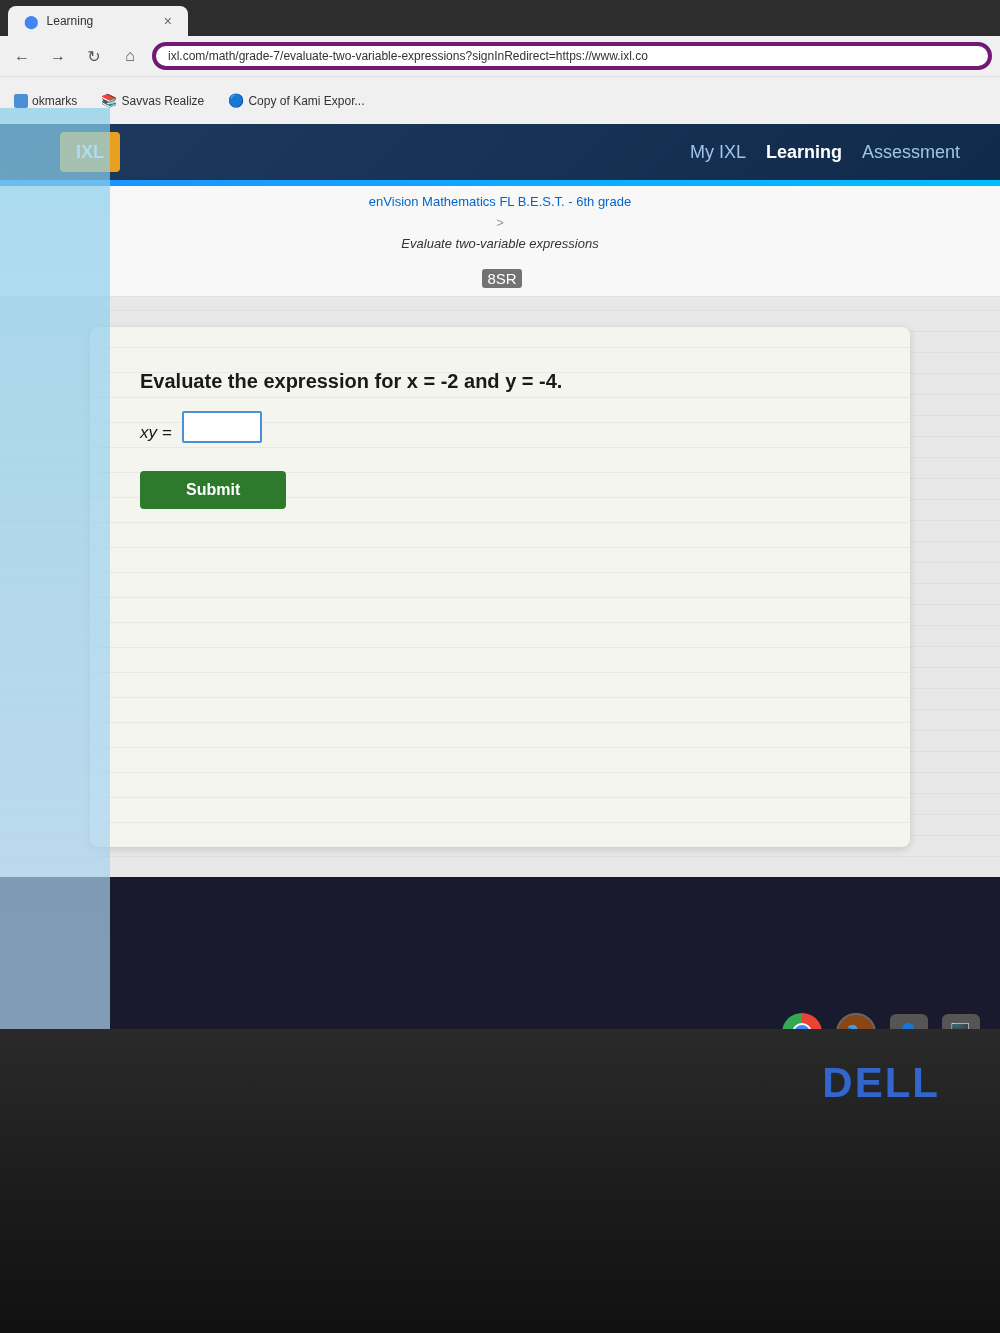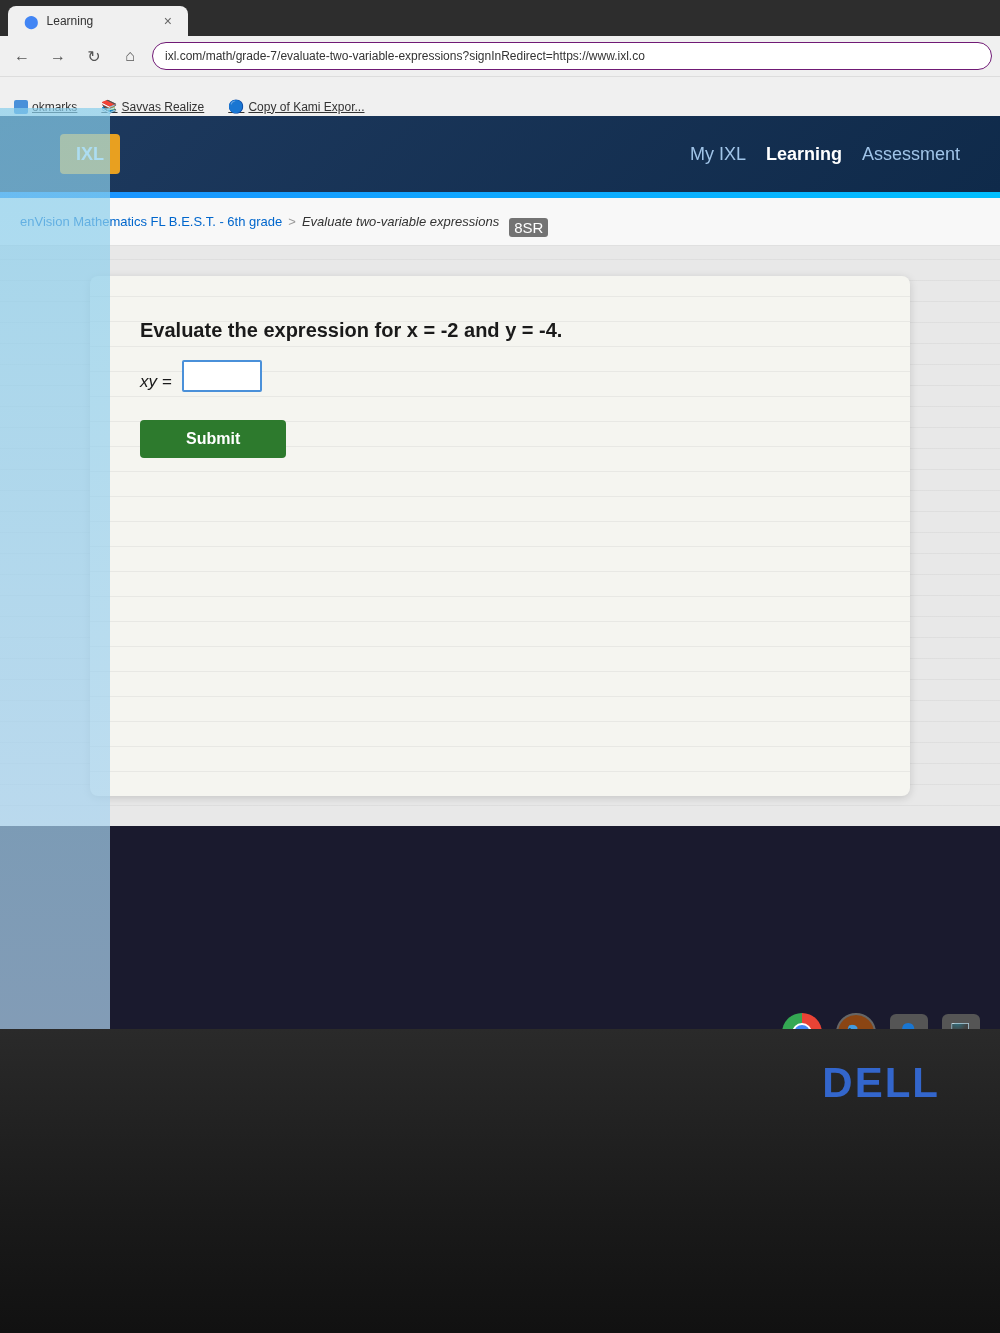--- a/index.html
+++ b/index.html
@@ -68,40 +68,39 @@
       align-items: center;
       justify-content: center;
       font-size: 16px;
       color: #555;
     }
 
     .address-field {
       flex: 1;
       height: 28px;
       background: white;
-      border: 1px solid #701a75;
+      border: 4px solid #701a75;
       border-radius: 14px;
       padding: 0 12px;
       font-size: 12px;
       color: #333;
       display: flex;
       align-items: center;
     }
 
     .bookmarks-bar {
       background: #f0f0f0;
-      height: 40px;
-      display: flex;
-      align-items: flex-end;
+      height: 48px;
+      display: flex;
+      align-items: center;
       padding: 0 8px;
       gap: 12px;
       border-top: 1px solid #ddd;
       font-size: 12px;
       color: #333;
-      text-decoration: underline;
     }
 
     .bookmark-item {
       display: flex;
       align-items: center;
       gap: 4px;
       cursor: pointer;
       padding: 2px 6px;
       border-radius: 4px;
     }
@@ -117,21 +116,21 @@
     
     .ixl-site {
       background: #ffffff;
       width: 100%;
     }
 
     
     .ixl-header {
       background: #1a1a2e;
       background: linear-gradient(135deg, #1e3a5f 0%, #0f2a4a 100%);
-      height: 76px;
+      height: 56px;
       display: flex;
       align-items: center;
       justify-content: flex-start;
       padding: 0 40px;
       gap: 40px;
     }
 
     .ixl-logo-area {
       margin-right: auto;
       margin-left: 20px;
@@ -171,20 +170,21 @@
     
     .breadcrumb-bar {
       background: #f8f8f8;
       padding: 8px 20px;
       font-size: 13px;
       color: #555;
       border-bottom: 1px solid #e0e0e0;
       display: flex;
       align-items: center;
       gap: 6px;
+      flex-direction: column;
     }
 
     .breadcrumb-link {
       color: #0066cc;
       cursor: pointer;
       text-decoration: none;
     }
 
     .breadcrumb-separator {
       color: #999;

